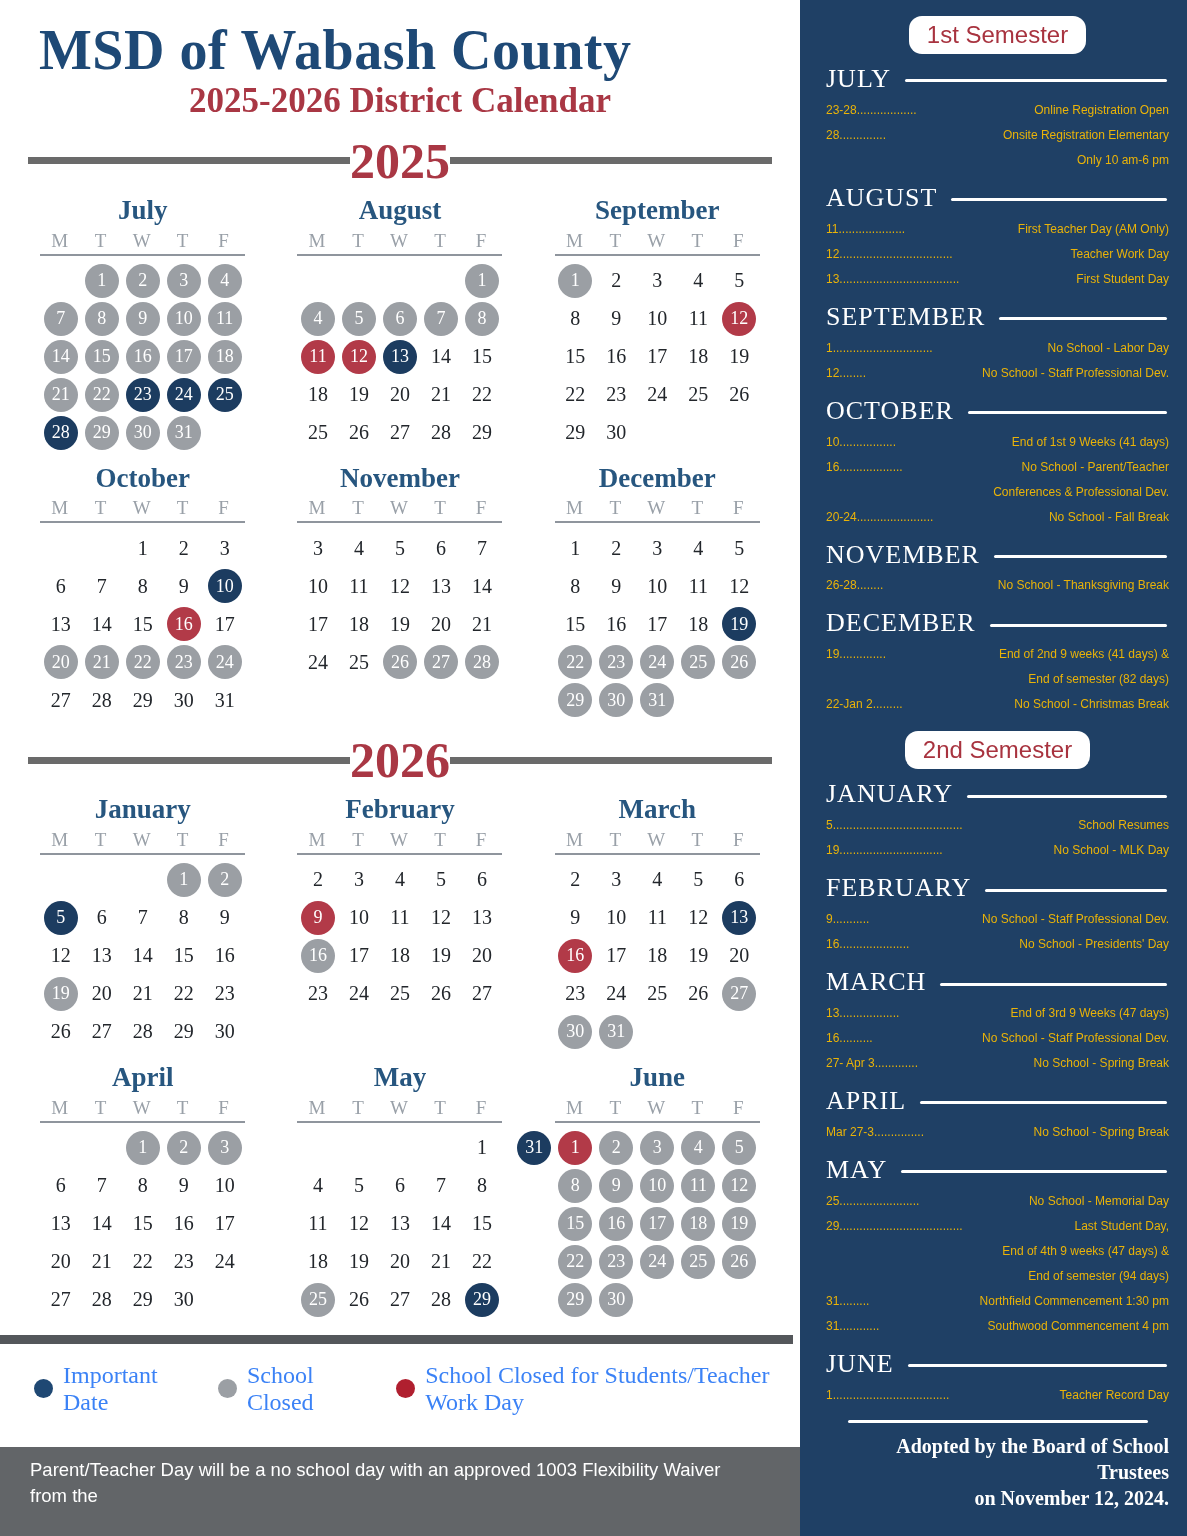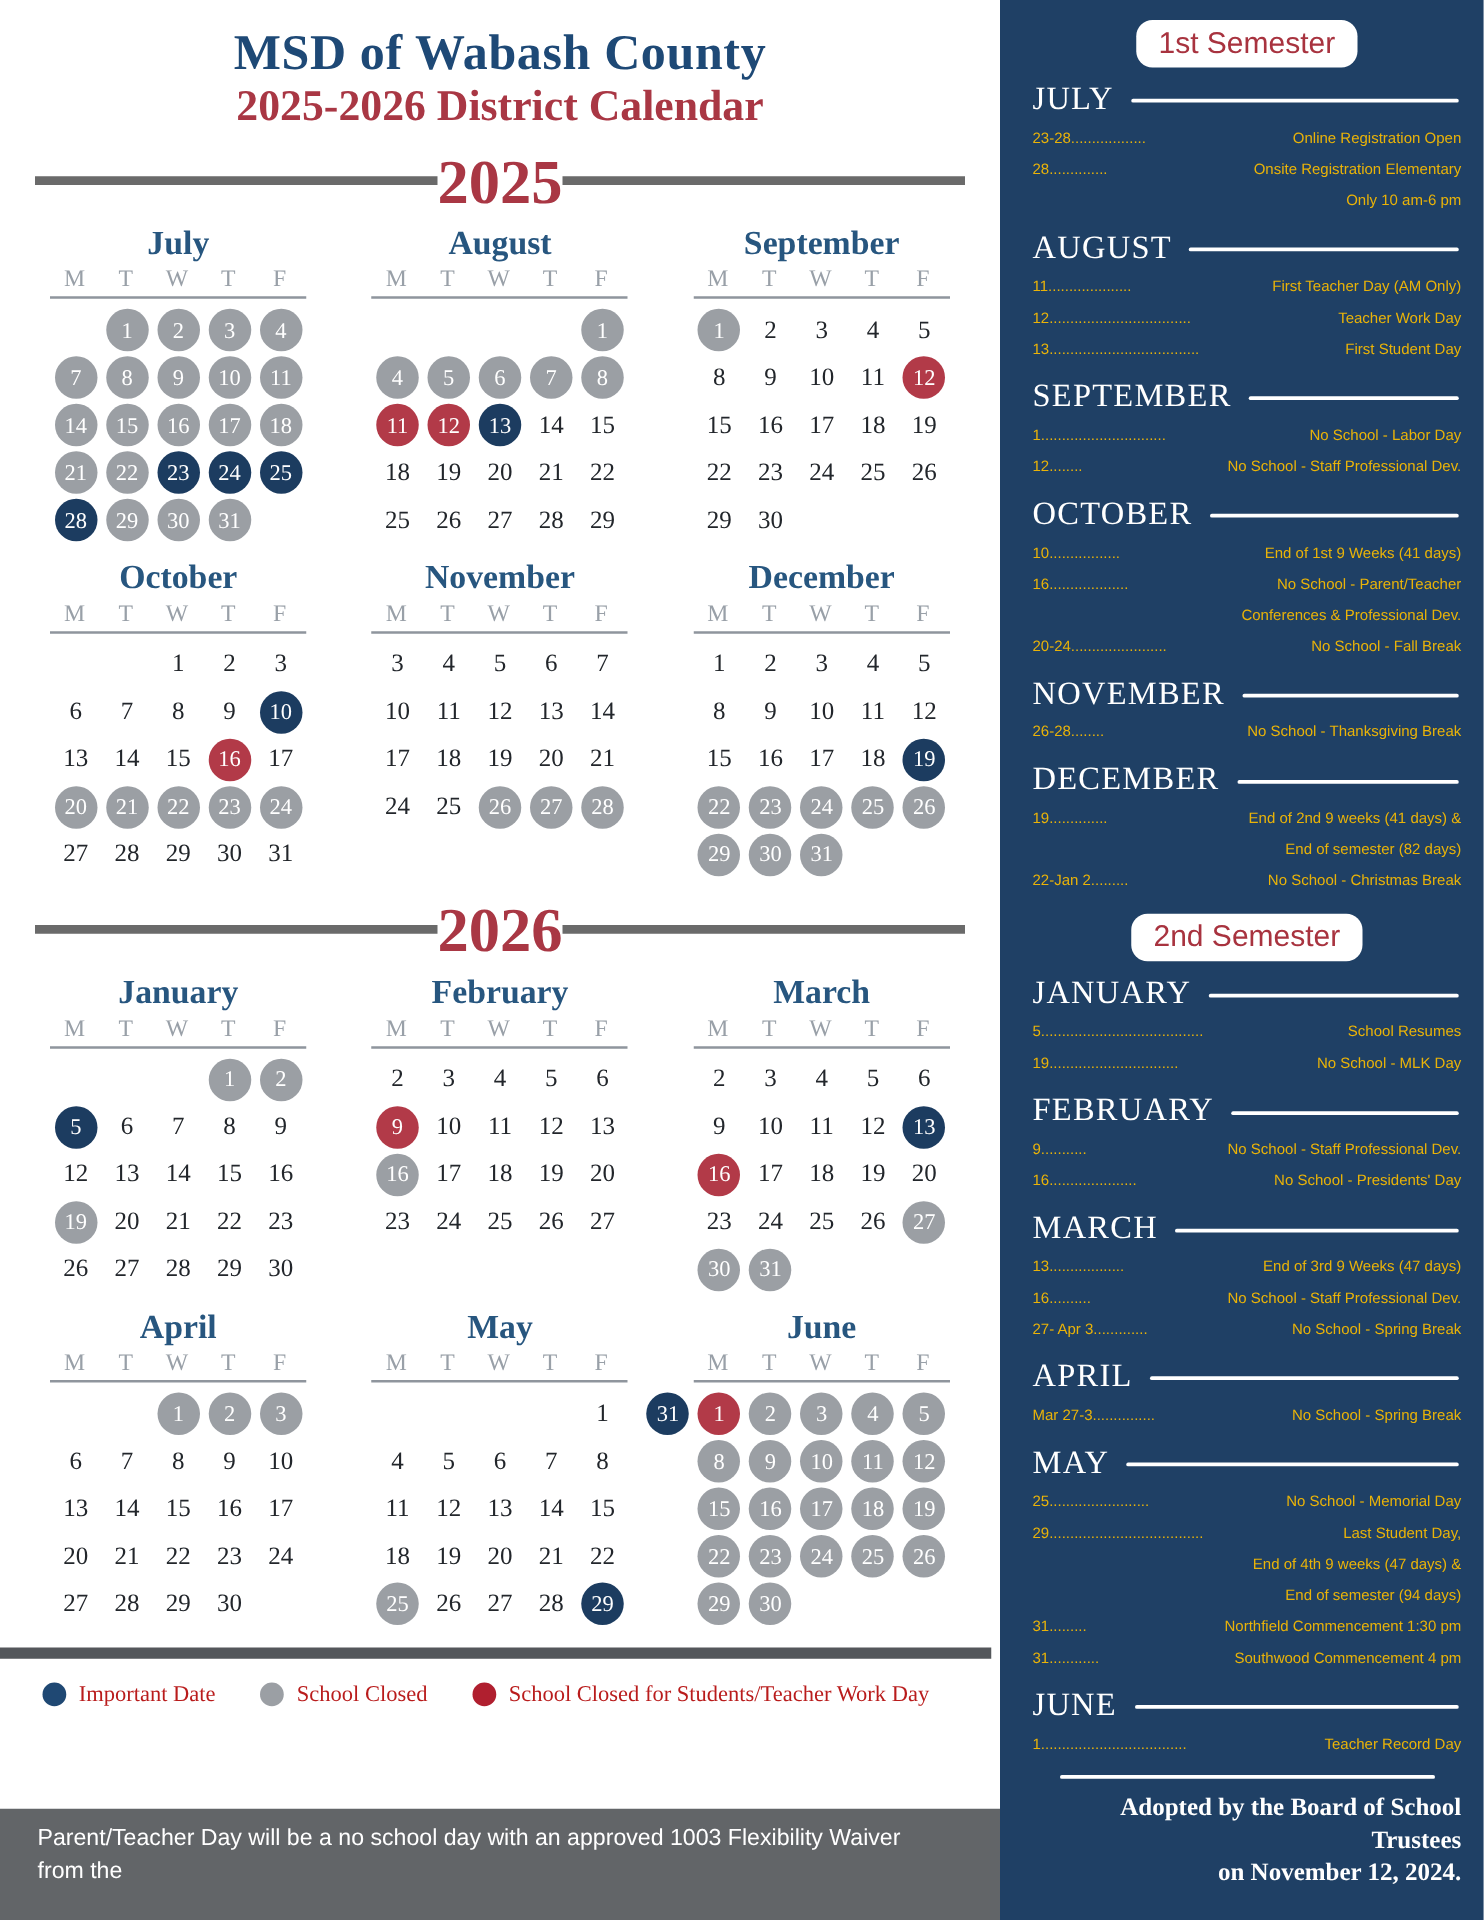--- a/index.html
+++ b/index.html
@@ -3,22 +3,22 @@
 <meta charset="utf-8">
 <style>
   html,body{margin:0;padding:0;}
   body{
     width:1187px;height:1536px;position:relative;background:#ffffff;
     font-family:"Liberation Serif", serif;overflow:hidden;
   }
   
   .left{position:absolute;left:0;top:0;width:800px;height:1536px;}
   .page-title{
-    margin:22px 0 0 0;text-align:center;color:#1e4976;
-    font-size:40px;font-weight:bold;line-height:1.02;letter-spacing:0.5px;
+    margin:22px 0 0 0;color:#1e4976;
+    font-size:56px;font-weight:bold;line-height:1.02;letter-spacing:0.5px;padding-left:39px;
   }
   .page-subtitle{
     margin:4px 0 0 0;text-align:center;color:#a93744;
     font-size:35px;font-weight:bold;line-height:1.05;
   }
   .year-header{display:flex;align-items:center;margin:16px 28px 10px 28px;}
   .year-bar{flex:1;height:7px;background:#6a6a6a;}
   .year-label{color:#a93744;font-size:50px;font-weight:bold;line-height:1;}
   .months-grid{
     display:grid;grid-template-columns:repeat(3,1fr);
@@ -36,21 +36,21 @@
     width:34px;height:34px;border-radius:50%;display:flex;align-items:center;
     justify-content:center;color:#fff;font-size:18px;
   }
   .circle.g{background:#9b9fa4;}
   .circle.b{background:#1c3c60;}
   .circle.r{background:#b23a48;}
   .divider{height:9px;background:#54575b;margin-top:16px;width:793px;}
   .legend{display:flex;align-items:center;padding-left:34px;gap:36px;margin-top:18px;}
   .legend-item{display:flex;align-items:center;gap:10px;}
   .dot{width:19px;height:19px;border-radius:50%;display:inline-block;flex:none;}
-  .legend-label{font-size:18px;color:#b91c1c;}
+  .legend-label{font-size:24px;color:#3b82f6;}
   
   .footer-note{
     position:absolute;left:0;bottom:0;width:800px;height:89px;background:#626568;
     box-sizing:border-box;padding:10px 40px 0 30px;color:#ffffff;
     font-family:"Liberation Sans", sans-serif;font-size:18.5px;line-height:26px;
   }
   
   .sidebar{
     position:absolute;left:800px;top:0;width:387px;height:1536px;background:#1f4065;
     box-sizing:border-box;padding:10px 18px 0 26px;color:#fff;

